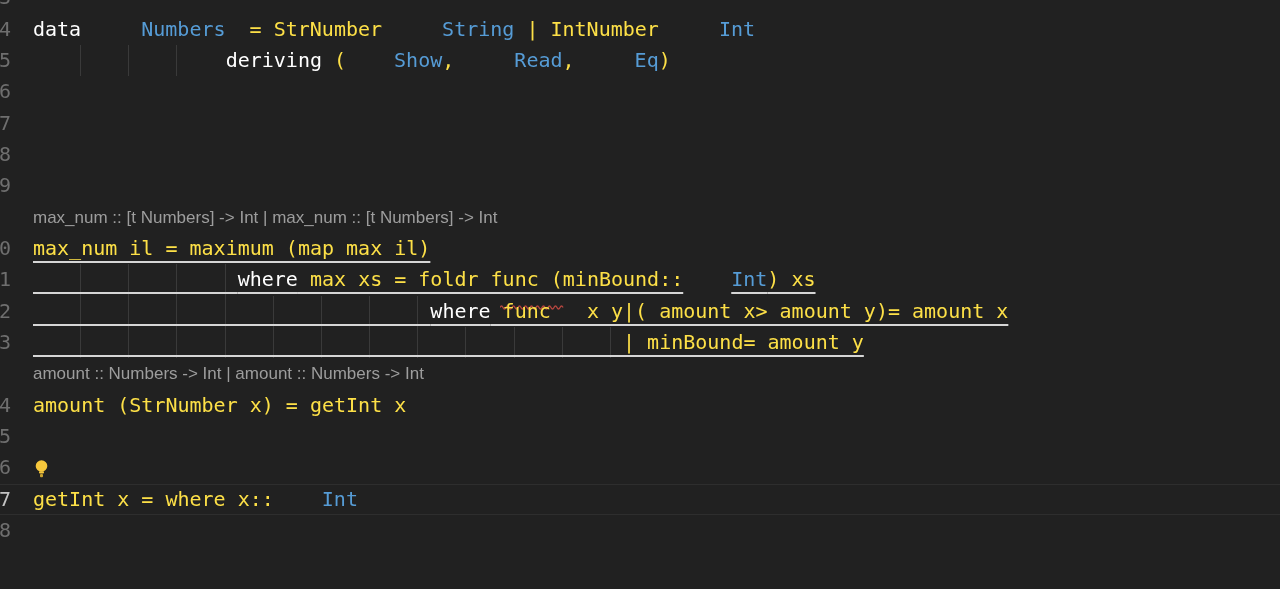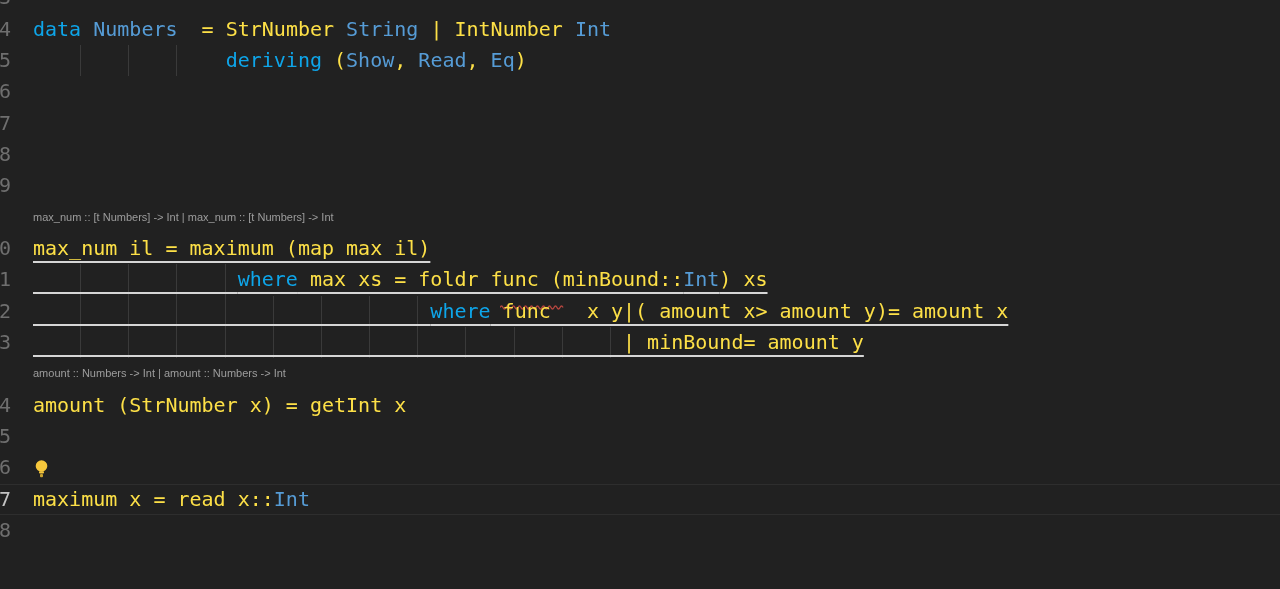--- a/index.html
+++ b/index.html
@@ -23,27 +23,27 @@
   .code{position:absolute;left:33px;top:0;white-space:pre;}
   .sq{
     text-decoration-line:underline;
     text-decoration-style:wavy;
     text-decoration-color:#2d7ad2;
     text-decoration-thickness:1.3px;
     text-underline-offset:5.5px;
     text-decoration-skip-ink:none;
     text-decoration:underline;
   }
-  .c-kw{color:#0ea5e9;}
-  .c-ty{color:#569cd6;}
+  .c-kw{color:#ffffff;}
+  .c-ty{color:#569cd6;margin-left:48px;}
   .c-tx{color:#fde047;}
   .lens{
     position:absolute;left:33px;top:0;white-space:pre;
     font-family:"Liberation Sans",sans-serif;
-    font-size:11px;color:#9d9d9d;
+    font-size:17px;color:#9d9d9d;
   }
   .guides{
     position:absolute;left:33px;top:0;height:100%;
     background:repeating-linear-gradient(90deg,
       transparent 0, transparent calc(4ch - 1px),
       #3a3a3a calc(4ch - 1px), #3a3a3a 4ch);
   }
   .overlay{position:absolute;pointer-events:none;}
 </style>
 </head>
@@ -119,20 +119,20 @@
         <span class="ln">16</span>
         <span class="code"></span>
         <span class="overlay" style="left: 34px; top: 5px; pointer-events: auto;"><svg width="16" height="20" xmlns="http://www.w3.org/2000/svg">
             <circle cx="7.5" cy="7" r="5.8" fill="#f6c73c"></circle>
             <rect x="5" y="12.2" width="5" height="2.4" rx="1" fill="#f6c73c"></rect>
             <rect x="6" y="15" width="3" height="3.2" rx="1" fill="#c9a22f"></rect>
           </svg></span>
       </div>
       <div class="row active">
         <span class="ln">17</span>
-        <span class="code"><span class="c-tx">maximum x = read x::</span><span class="c-ty">Int</span></span>
+        <span class="code"><span class="c-tx">getInt x = where x::</span><span class="c-ty">Int</span></span>
       </div>
       <div class="row">
         <span class="ln">18</span>
         <span class="code"></span>
       </div>
     </div>
 </div>
 
 </body></html>

